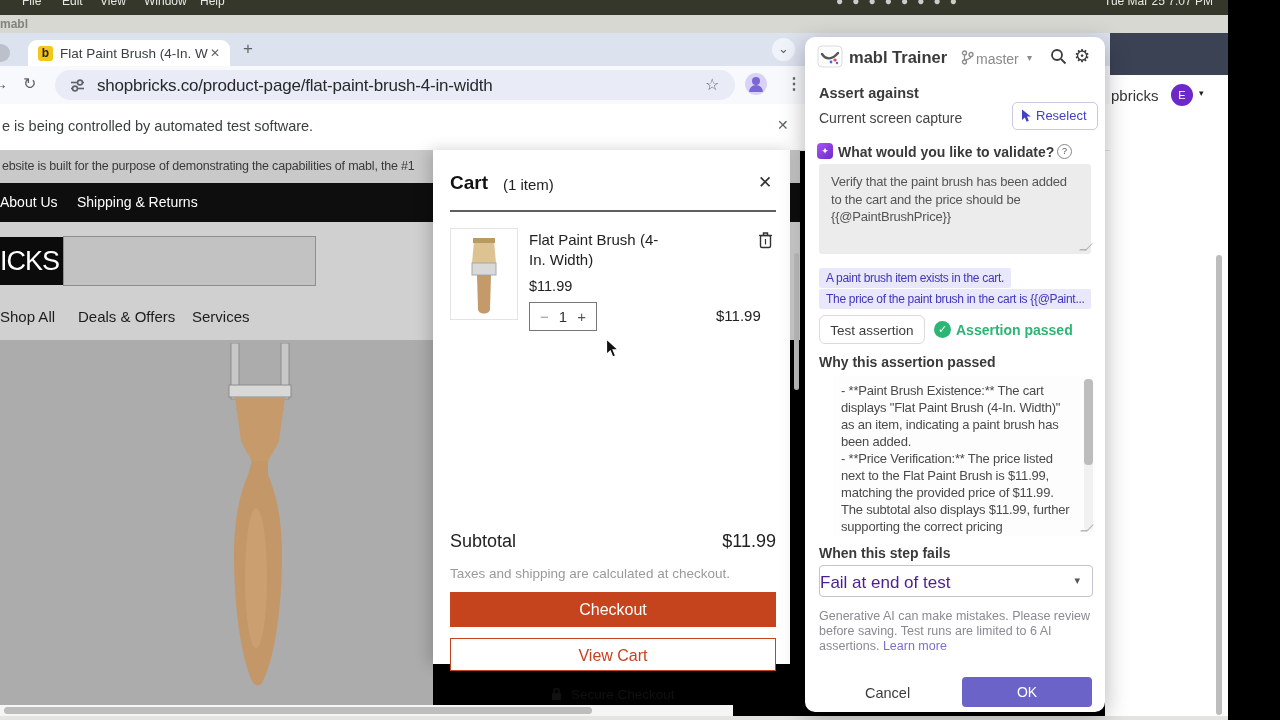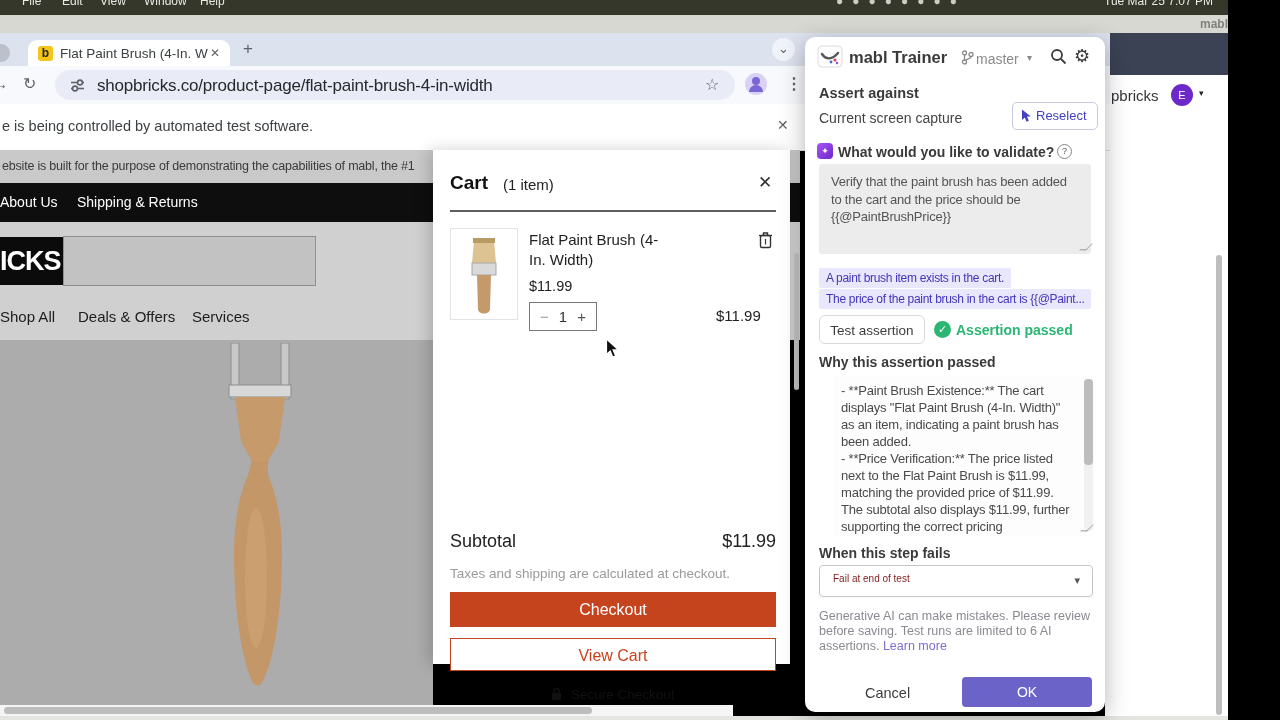--- a/index.html
+++ b/index.html
@@ -4,21 +4,21 @@
 <style>
   html,body{margin:0;padding:0;background:#000;}
   #screen{position:relative;width:1280px;height:720px;overflow:hidden;background:#000;
           font-family:"Liberation Sans",sans-serif;-webkit-font-smoothing:antialiased;}
   .abs{position:absolute;}
   .nowrap{white-space:nowrap;}
   
   .menubar{left:0;top:0;width:1228px;height:15px;background:#35372a;overflow:hidden;color:#e8e8e4;font-size:12px;}
   .menubar .mi{position:absolute;top:-6px;}
   .mabl-titlebar{left:0;top:15px;width:1228px;height:18px;background:#d8d8d3;color:#83837e;
-                 font-size:12px;font-weight:bold;text-align:right;line-height:18px;}
+                 font-size:12px;font-weight:bold;text-align:left;line-height:18px;}
   
   .tabstrip{left:0;top:33px;width:1110px;height:33px;background:#dde2ef;}
   .tab{left:28px;top:7px;width:202px;height:26px;background:#fff;border-radius:9px 9px 0 0;}
   .favicon{left:10px;top:6px;width:15px;height:15px;background:#f5c51a;border-radius:3px;
            color:#222;font-weight:bold;font-size:12px;text-align:center;line-height:15px;}
   .tabtitle{left:32px;top:6px;width:148px;overflow:hidden;font-size:13.5px;color:#3c4043;}
   .toolbar{left:0;top:66px;width:1110px;height:38px;background:#f8f9fd;}
   .urlbar{left:55px;top:4px;width:680px;height:30px;background:#e9ecf6;border-radius:15px;}
   .urltext{left:42px;top:6px;font-size:17px;color:#27292d;letter-spacing:-0.2px;}
   .infobar{left:0;top:104px;width:1110px;height:46px;background:#fff;border-bottom:1px solid #e4e4e4;}
@@ -113,21 +113,21 @@
   <div class="abs noticebar">
     <span class="nowrap" style="padding-left:2px">ebsite is built for the purpose of demonstrating the capabilities of mabl, the #1</span>
   </div>
 
   <div class="abs blacknav">
     <span class="abs" style="left:0;top:11px">About Us</span>
     <span class="abs" style="left:77px;top:11px">Shipping &amp; Returns</span>
   </div>
 
   <div class="abs grayband">
-    <div class="abs" style="left:0;top:15px;width:63px;height:48px;background:#0b0b0b;color:#fff;font-weight:bold;font-size:27px;line-height:48px;letter-spacing:-1px;overflow:hidden">ICKS</div>
+    <div class="abs" style="left:0;top:15px;width:63px;height:48px;background:#0b0b0b;color:#fff;font-weight:normal;font-size:27px;line-height:48px;letter-spacing:-1px;overflow:hidden">ICKS</div>
     <div class="abs" style="left:63px;top:14px;width:253px;height:50px;background:#c2c2c2;border:1px solid #8f8f8f;box-sizing:border-box"></div>
     <span class="abs" style="left:0;top:86px;font-size:15px;color:#1d1d1d">Shop All</span>
     <span class="abs" style="left:78px;top:86px;font-size:15px;color:#1d1d1d">Deals &amp; Offers</span>
     <span class="abs" style="left:192px;top:86px;font-size:15px;color:#1d1d1d">Services</span>
   </div>
 
   <div class="abs productarea">
     <svg class="abs" style="left:205px;top:3px" width="110" height="362" viewBox="0 0 110 362">
       <rect x="26" y="0" width="8" height="56" fill="#c8c8c8" stroke="#8e8e8e" stroke-width="1"></rect>
       <rect x="76" y="0" width="8" height="56" fill="#c8c8c8" stroke="#8e8e8e" stroke-width="1"></rect>
@@ -244,21 +244,21 @@
     <div class="abs" style="left:28px;top:339px;width:262px;height:160px;background:#fdfdfd;overflow:hidden">
       <div style="padding:6px 24px 0 8px;font-size:13px;letter-spacing:-0.2px;line-height:17px;color:#4a4a4a;white-space:pre-wrap">- **Paint Brush Existence:** The cart displays "Flat Paint Brush (4-In. Width)" as an item, indicating a paint brush has been added.
 - **Price Verification:** The price listed next to the Flat Paint Brush is $11.99, matching the provided price of $11.99. The subtotal also displays $11.99, further supporting the correct pricing</div>
       <div class="abs" style="right:2px;top:3px;width:9px;height:152px;background:#f1f1f1;border-radius:4px"></div>
       <div class="abs scroll-thumb" style="right:2px;top:3px;width:9px;height:86px"></div>
       <div class="abs resize-handle" style="right:3px;bottom:3px"></div>
     </div>
 
     <span class="abs t-bold" style="left:14px;top:508px">When this step fails</span>
     <div class="abs sel" style="left:14px;top:528px;width:274px;height:32px;box-sizing:border-box">
-      <span class="abs" style="left:13px;top:7px;font-size:10px;color:#7f1d1d">Fail at end of test</span>
+      <span class="abs" style="left:0;top:7px;font-size:17px;color:#4c1d95">Fail at end of test</span>
       <span class="abs" style="right:12px;top:8px;font-size:11px;color:#555">▾</span>
     </div>
 
     <div class="abs" style="left:14px;top:572px;width:272px;font-size:12.5px;line-height:15px;color:#8a8a92">
       <span>Generative AI can make mistakes. Please review before saving. Test runs are limited to 6 AI assertions. </span><span style="color:#7b6fd0">Learn more</span>
     </div>
 
     <span class="abs" style="left:60px;top:648px;font-size:14.5px;color:#3c3c3c">Cancel</span>
     <div class="abs" style="left:157px;top:640px;width:130px;height:30px;background:#6b63c8;border-radius:4px;color:#fff;font-size:14px;text-align:center;line-height:30px">OK</div>
   </div>

